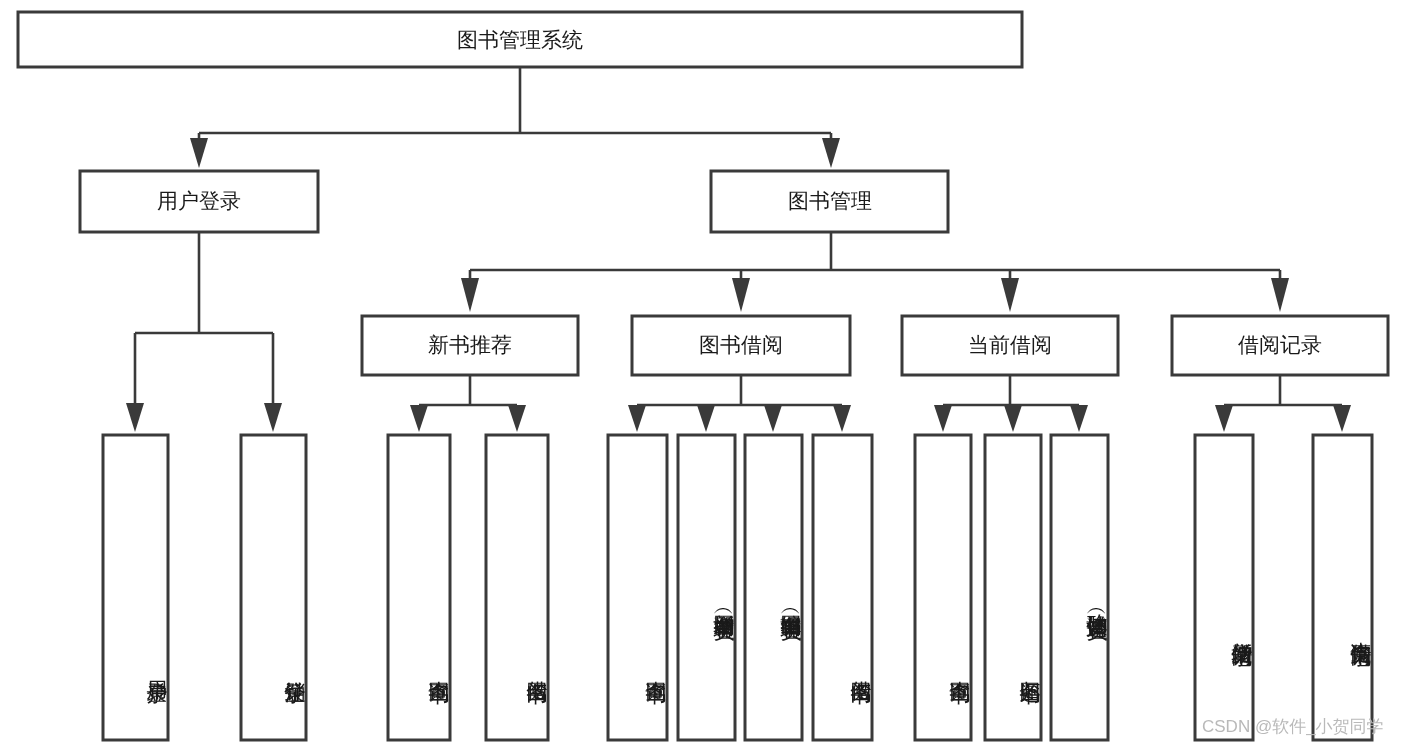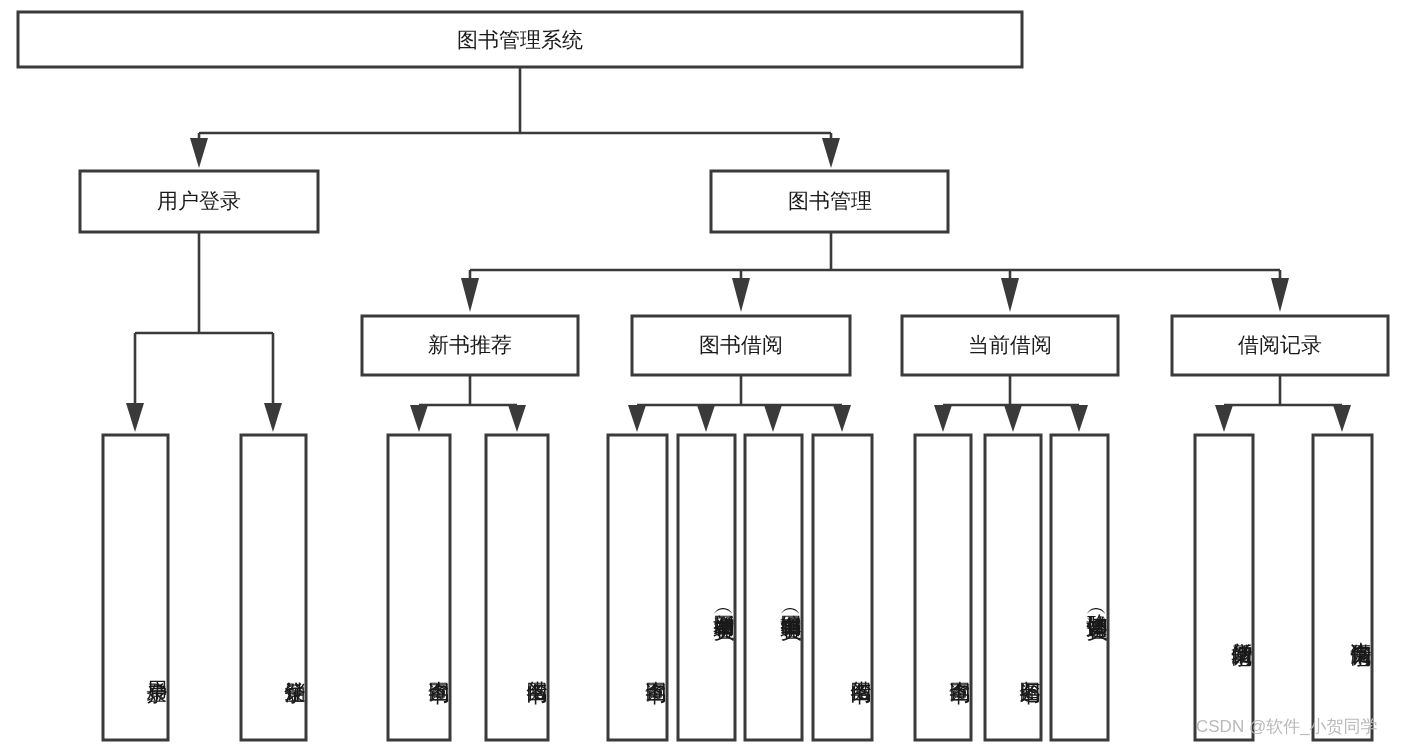--- a/index.html
+++ b/index.html
@@ -197,15 +197,15 @@
   <div class="leaf-label" style="left:608px; top:435px;  width:59px; height:305px; padding-top:78px;">查询图书</div>
   <div class="leaf-label" style="left:678px; top:435px;  width:57px; height:305px; padding-top:14px;">新增图书（管理员）</div>
   <div class="leaf-label" style="left:745px; top:435px;  width:57px; height:305px; padding-top:14px;">编辑图书（管理员）</div>
   <div class="leaf-label" style="left:813px; top:435px;  width:59px; height:305px; padding-top:78px;">借阅图书</div>
   <div class="leaf-label" style="left:915px; top:435px;  width:56px; height:305px; padding-top:78px;">查询图书</div>
   <div class="leaf-label" style="left:985px; top:435px;  width:56px; height:305px; padding-top:78px;">归还图书</div>
   <div class="leaf-label" style="left:1051px; top:435px; width:57px; height:305px; padding-top:14px;">确认归还（管理员）</div>
   <div class="leaf-label" style="left:1195px; top:435px; width:58px; height:305px; padding-top:40px;">新增借阅记录</div>
   <div class="leaf-label" style="left:1313px; top:435px; width:59px; height:305px; padding-top:40px;">查询借阅记录</div>
 
-  <div class="watermark" style="left:1196px; top:715px;">CSDN @软件_小贺同学</div>
+  <div class="watermark" style="left:1196px; top:715px;padding-left:6px;">CSDN @软件_小贺同学</div>
 
 </div>
 
 </body></html>

